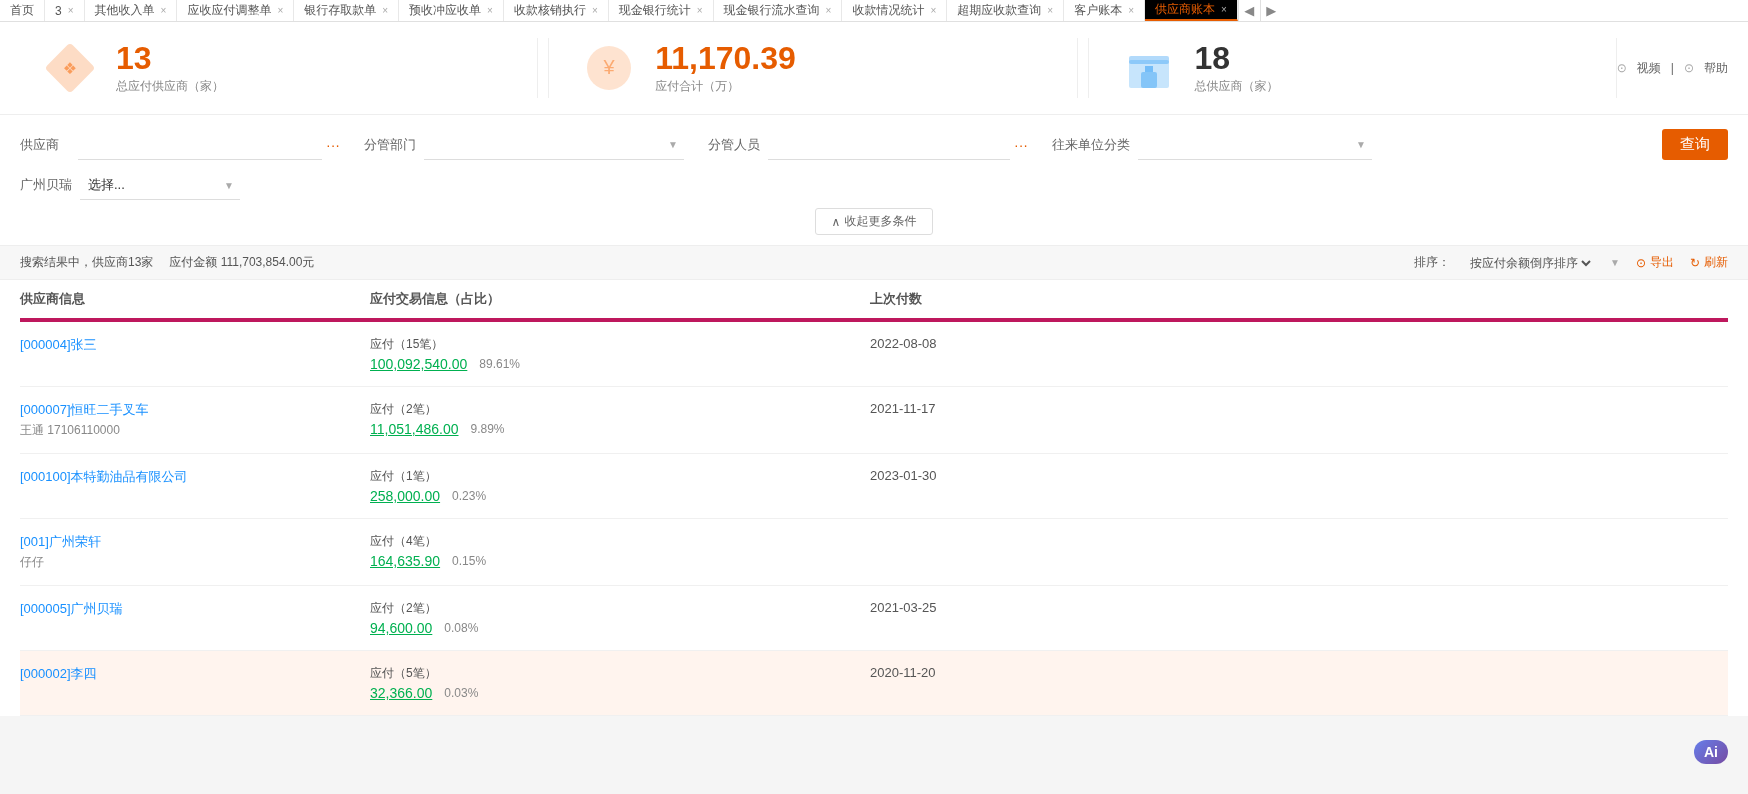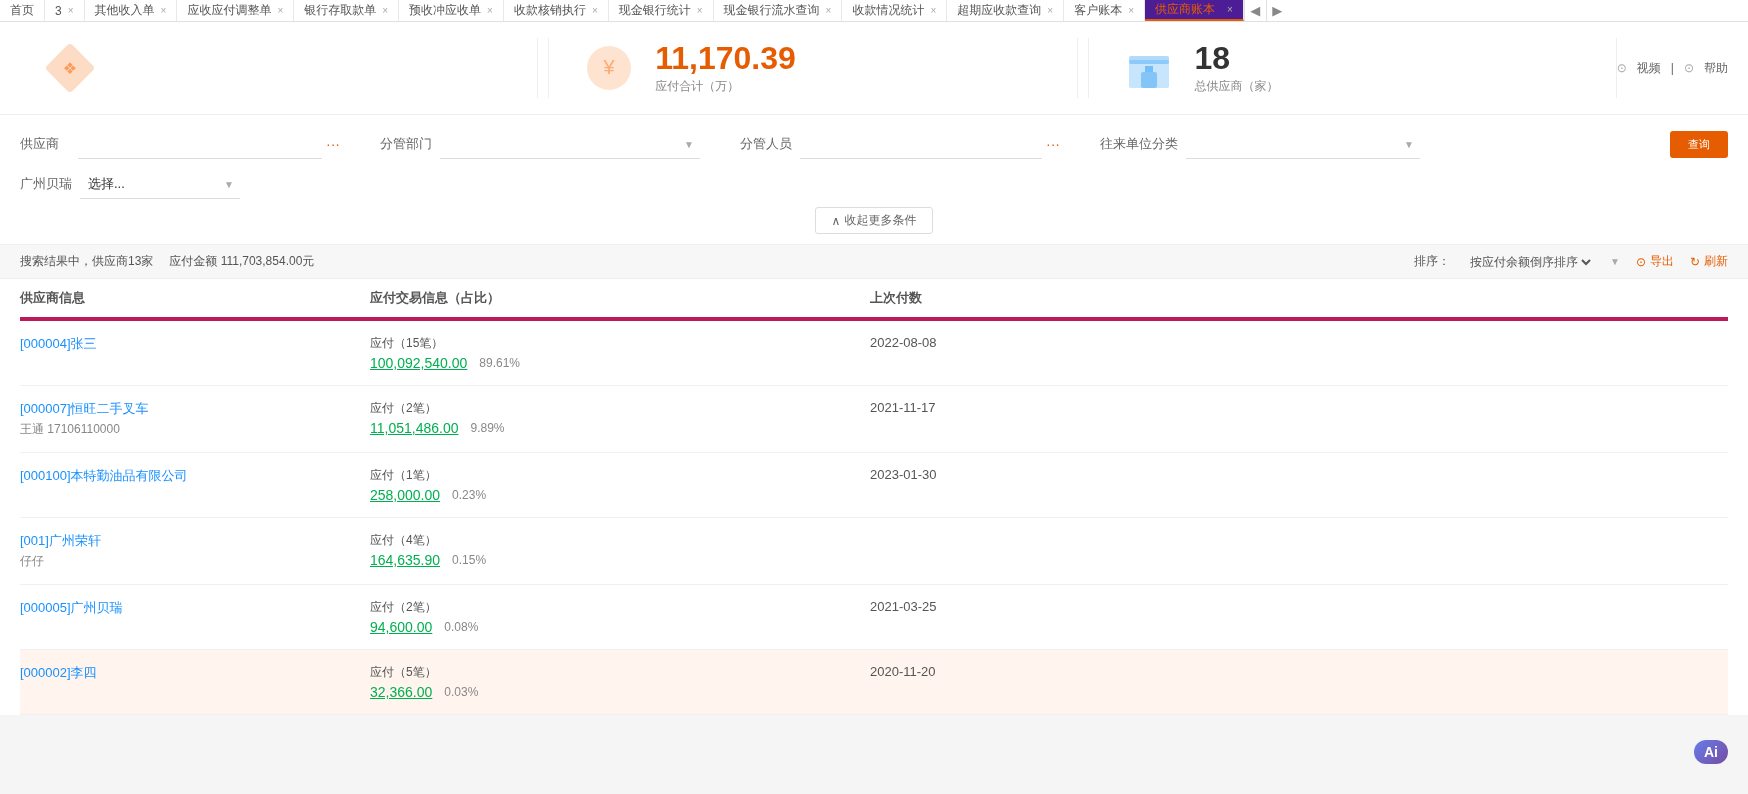--- a/index.html
+++ b/index.html
@@ -19,21 +19,21 @@
       align-items: center;
       padding: 0 10px;
       height: 100%;
       white-space: nowrap;
       border-right: 1px solid #e8e8e8;
       cursor: pointer;
       font-size: 12px;
       color: #555;
       flex-shrink: 0;
     }
-    .nav-tab.active { background: #4c1d95; color: #e65c00; border-bottom: 2px solid #e65c00; gap: 6px; }
+    .nav-tab.active { background: #000000; color: #e65c00; border-bottom: 2px solid #e65c00; }
     .nav-tab .close-icon { margin-left: 6px; color: #aaa; font-size: 10px; cursor: pointer; }
     .nav-arrow {
       display: flex;
       align-items: center;
       justify-content: center;
       width: 22px;
       height: 100%;
       cursor: pointer;
       color: #888;
       border-left: 1px solid #e0e0e0;
@@ -89,21 +89,21 @@
     
     .filter-area {
       background: #fff;
       padding: 14px 20px 10px 20px;
       border-bottom: 1px solid #eee;
     }
     .filter-row {
       display: flex;
       align-items: center;
       margin-bottom: 10px;
-      gap: 16px;
+      gap: 0;
     }
     .filter-item {
       display: flex;
       align-items: center;
       margin-right: 24px;
       flex: 1;
       max-width: 320px;
     }
     .filter-item label {
       white-space: nowrap;
@@ -155,21 +155,21 @@
       margin-left: 4px;
       font-size: 14px;
     }
     .btn-query {
       background: #e65c00;
       color: #fff;
       border: none;
       padding: 6px 18px;
       border-radius: 3px;
       cursor: pointer;
-      font-size: 11px;
+      font-size: 15px;
       margin-left: auto;
     }
     .collapse-btn {
       display: flex;
       align-items: center;
       justify-content: center;
       margin: 0 auto;
       background: none;
       border: 1px solid #ddd;
       padding: 4px 16px;
@@ -360,20 +360,24 @@
 
 <div class="summary-area">
 
   <div class="summary-card">
     <div class="summary-icon">
       <svg width="52" height="52" viewBox="0 0 52 52">
         <rect x="8" y="8" width="36" height="36" rx="4" fill="#f97316" opacity="0.25" transform="rotate(45 26 26)"></rect>
         <text x="26" y="32" text-anchor="middle" font-size="16" fill="#f97316" opacity="0.6">❖</text>
       </svg>
     </div>
+    <div class="summary-text">
+      <div class="main-number">13</div>
+      <div class="sub-label">总应付供应商（家）</div>
+    </div>
   </div>
 
   <div class="divider"></div>
 
   <div class="summary-card">
     <div class="summary-icon">
       <svg width="52" height="52" viewBox="0 0 52 52">
         <circle cx="26" cy="26" r="22" fill="#f97316" opacity="0.2"></circle>
         <text x="26" y="32" text-anchor="middle" font-size="20" fill="#f97316" opacity="0.5">¥</text>
       </svg>

